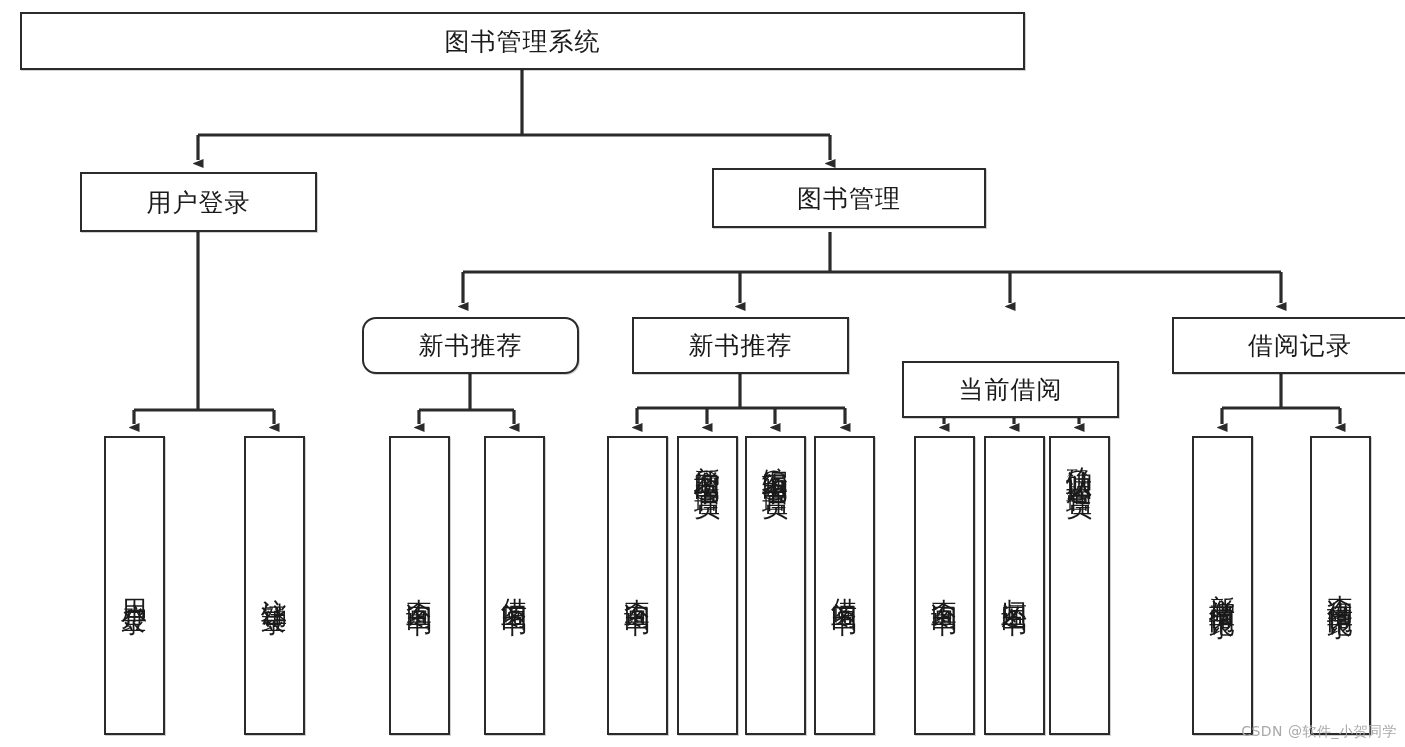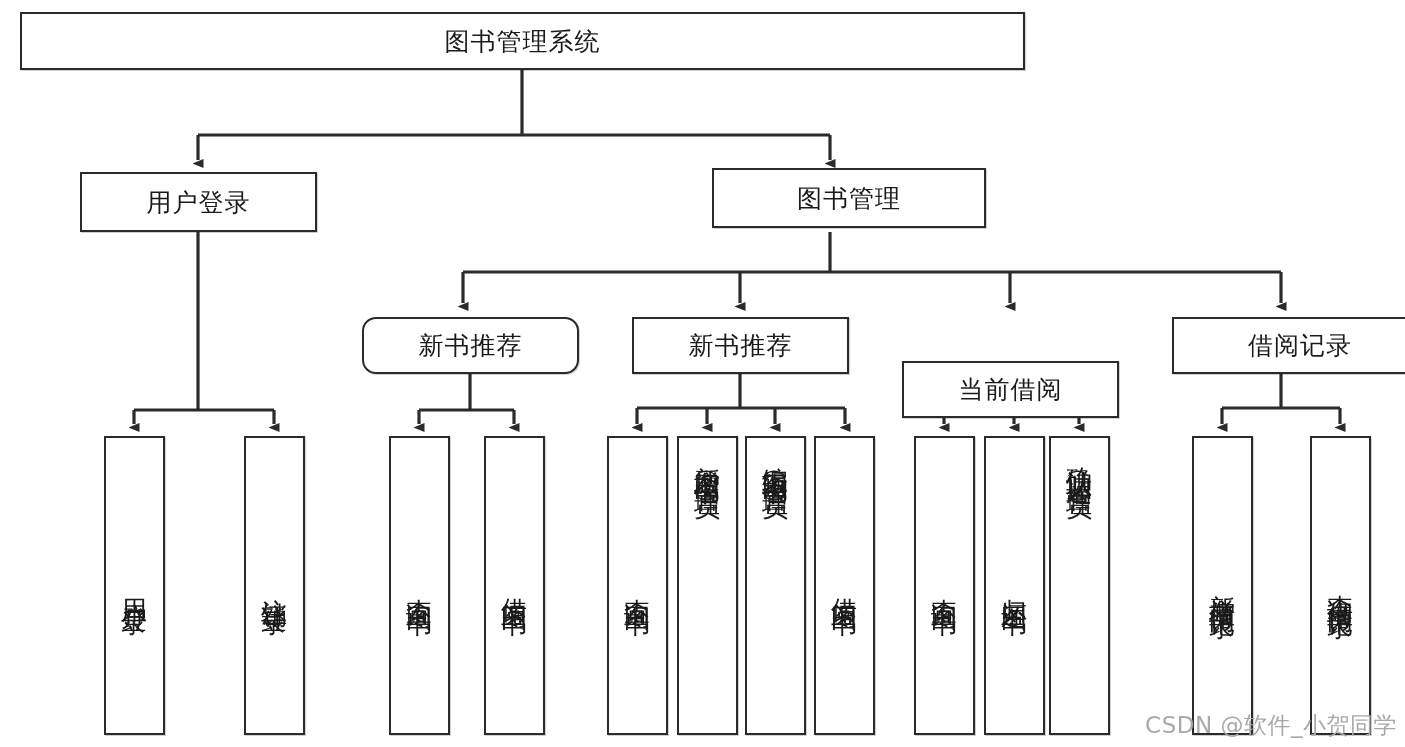--- a/index.html
+++ b/index.html
@@ -53,21 +53,21 @@
     letter-spacing: 4px;
   }
   .node.vert.center-text {
     align-items: center;
     padding-top: 0;
   }
   #watermark {
     position: absolute;
     right: 8px;
     bottom: 6px;
-    font-size: 23px;
+    font-size: 14px;
     color: #a9a9a9;
     letter-spacing: 0.5px;
     white-space: nowrap;
   }
 </style>
 </head>
 <body>
 
 <div id="canvas">
 

